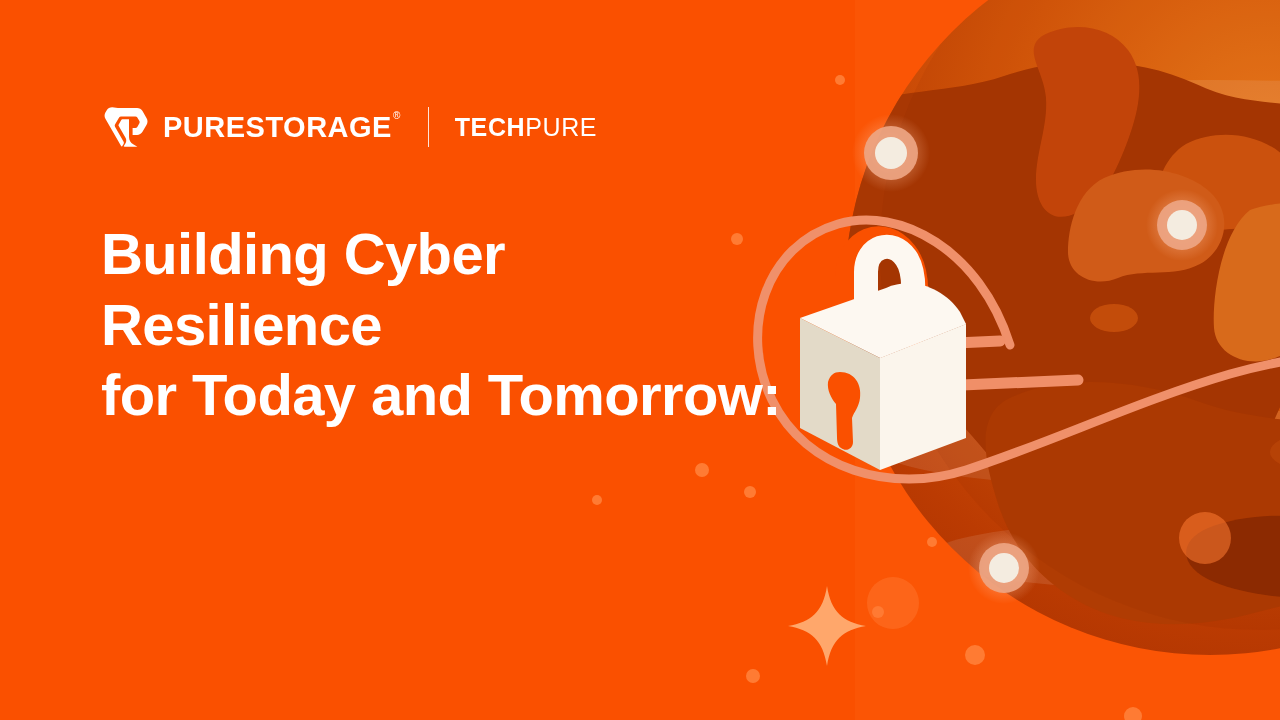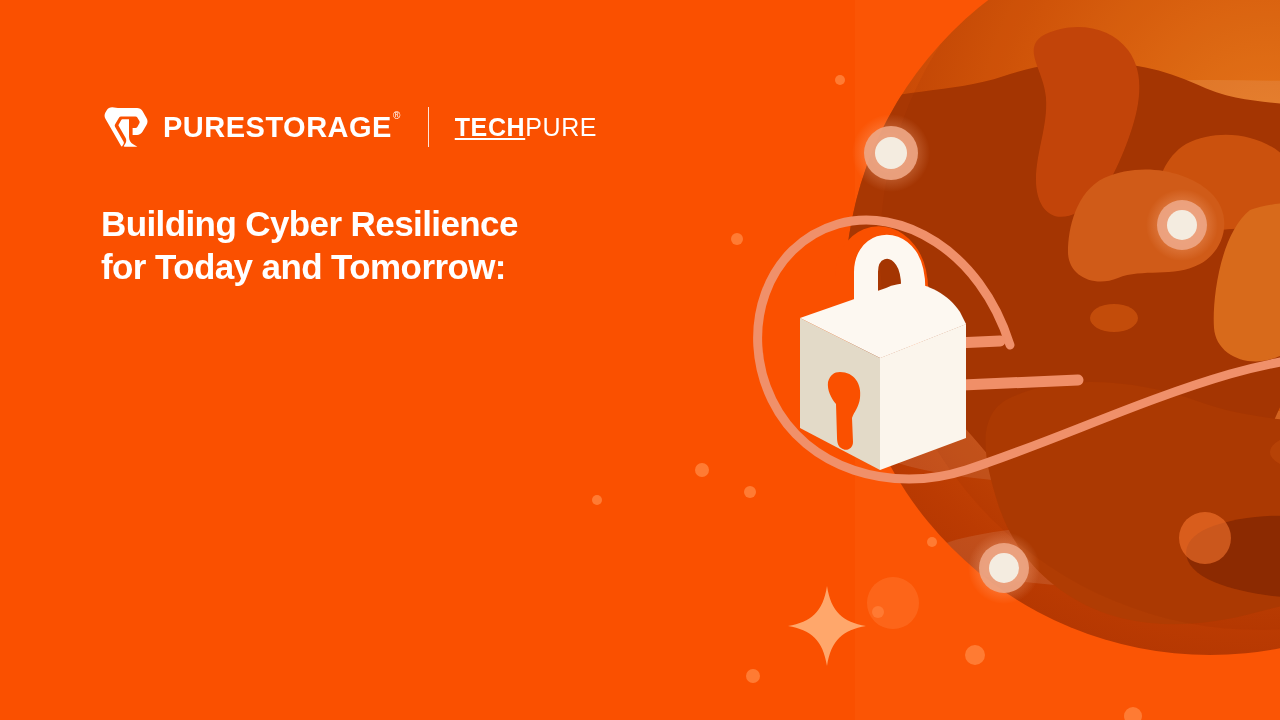--- a/index.html
+++ b/index.html
@@ -87,36 +87,35 @@
   }
   .tt {
     display: flex;
     align-items: baseline;
     color: #ffffff;
   }
   .tt-tech {
     font-size: 25px;
     font-weight: 700;
     letter-spacing: .6px;
-    text-decoration: underline;
   }
   .tt-talks {
     font-size: 25px;
     font-weight: 300;
     letter-spacing: .6px;
   }
 
   
   .title {
     position: absolute;
     left: 101px;
     top: 180px;
     width: 700px;
     color: #ffffff;
-    font-size: 35px;
+    font-size: 58px;
     font-weight: 700;
     line-height: 1.22;
     letter-spacing: -0.6px;
   }
   .title .line { display: block; }
 
   .subtitle {
     position: absolute;
     left: 104px;
     top: 335px;

